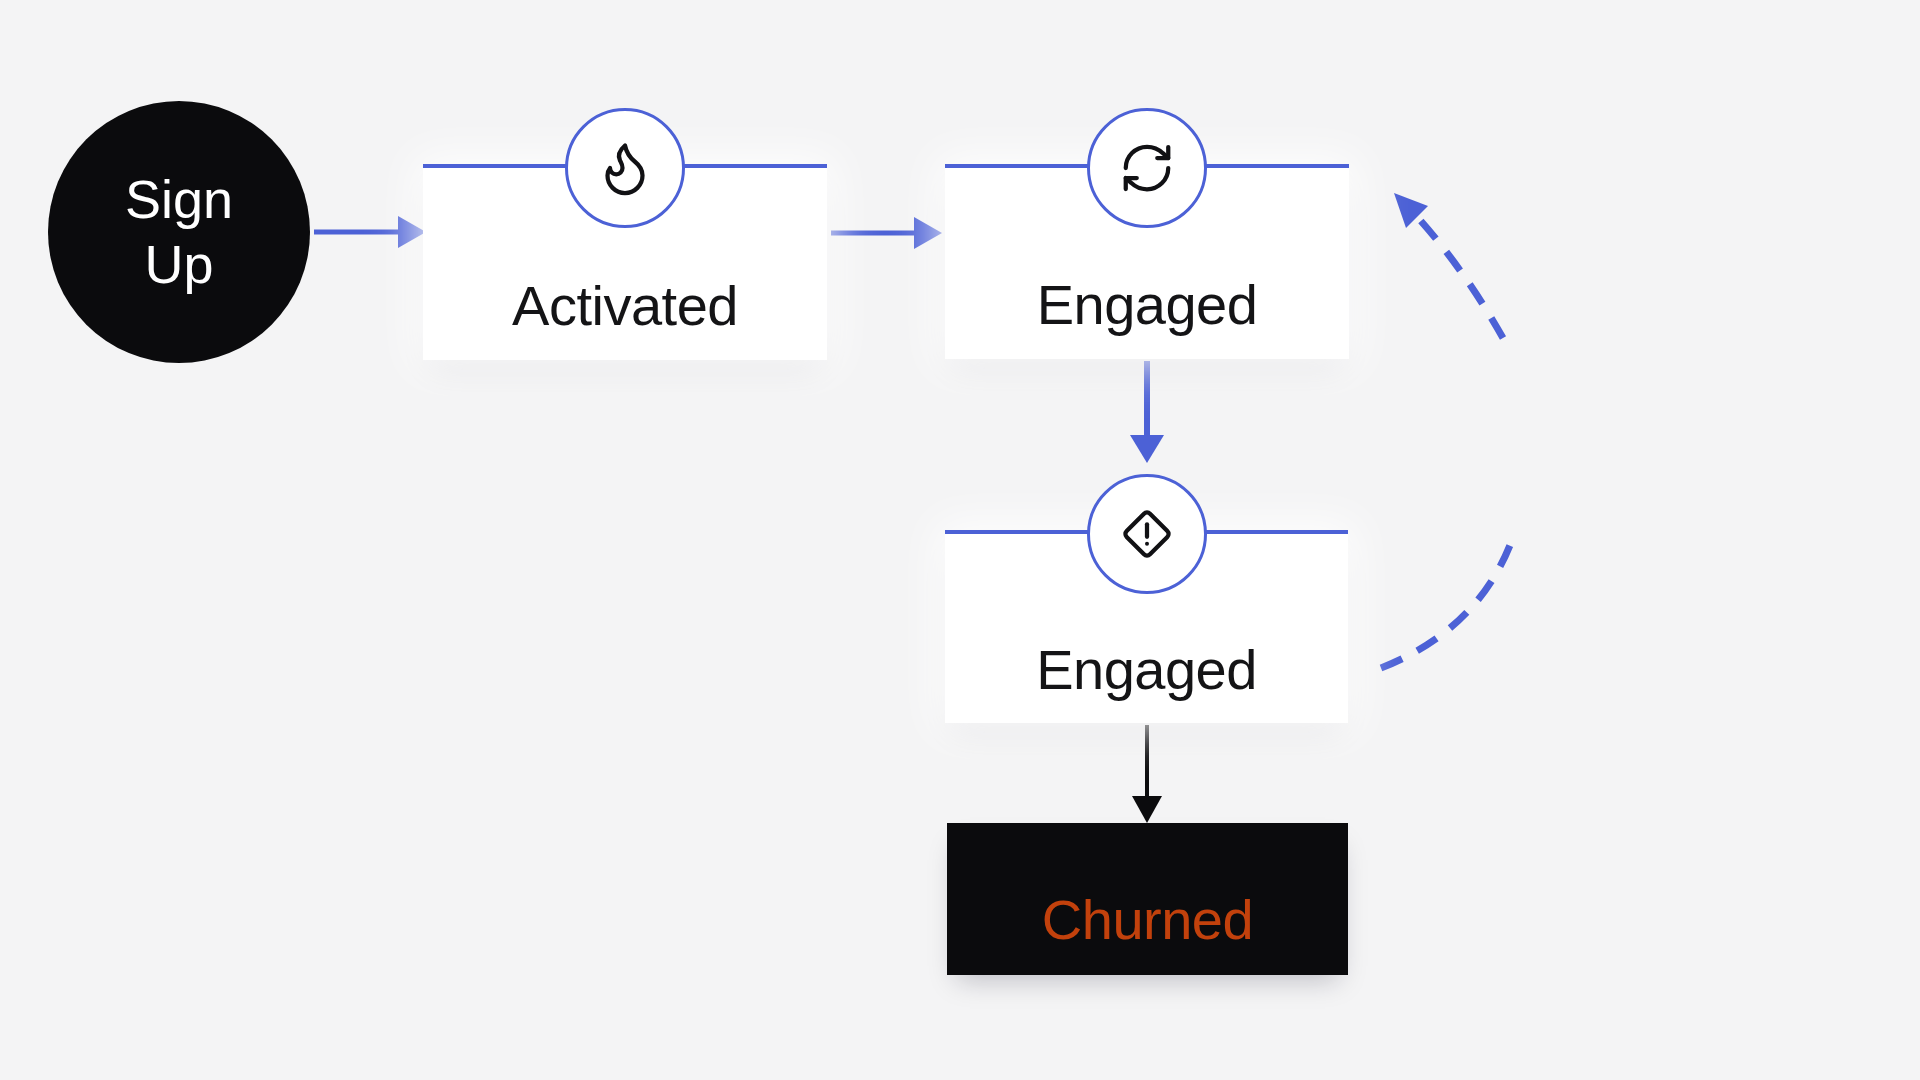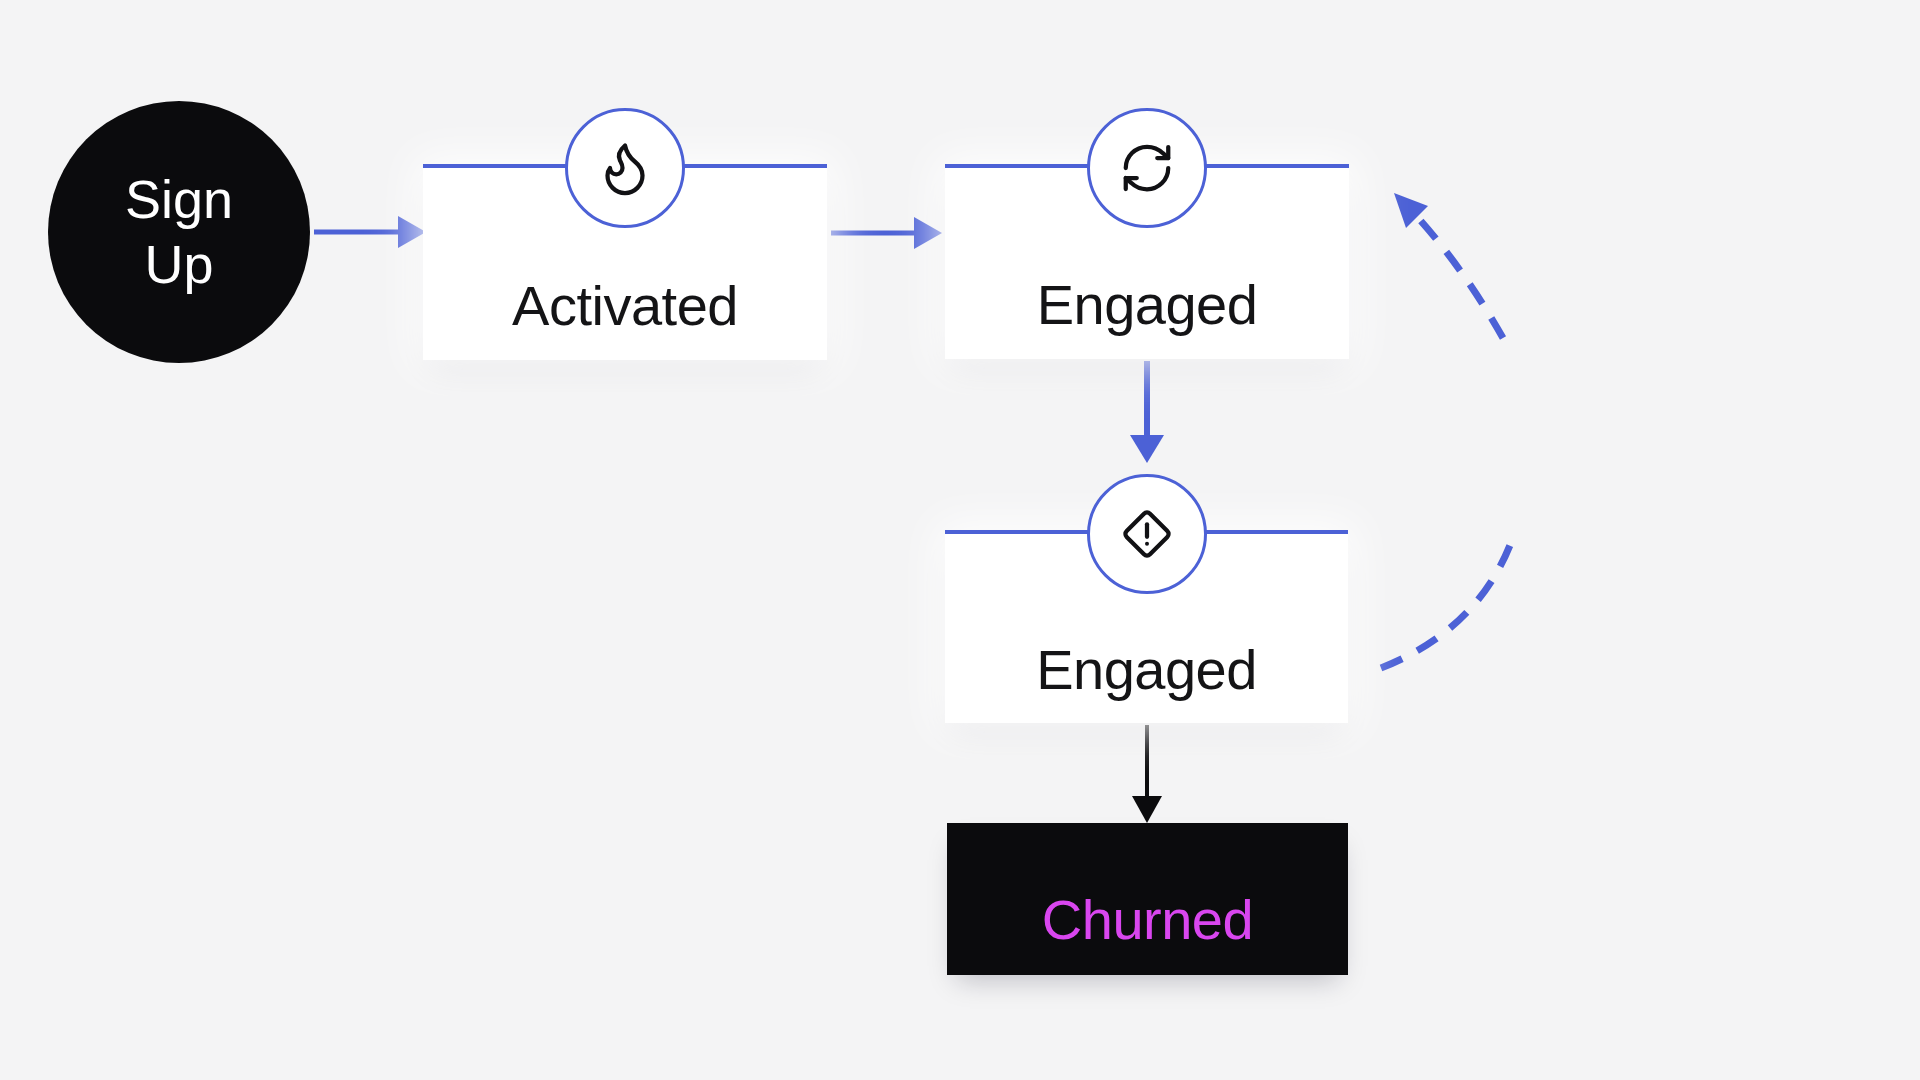--- a/index.html
+++ b/index.html
@@ -31,21 +31,21 @@
   .box-activated   {left:423px; top:164px; width:404px; height:196px;}
   .box-engaged     {left:945px; top:164px; width:404px; height:195px;}
   .box-dormant     {left:945px; top:530px; width:403px; height:193px;}
   .box-resurrection{left:1432px;top:341px; width:439px; height:192px;}
 
   .box-churned{
     left:947px;top:823px;width:401px;height:152px;
     background:#0b0b0d;color:#ffffff;border-top:none;
     box-shadow:0 14px 26px -10px rgba(20,20,45,.25);
   }
-  .box-churned .label{color:#d946ef;}
+  .box-churned .label{color:#c2410c;}
 
   
   .badge{
     position:absolute;top:-60px;left:50%;margin-left:-60px;
     width:120px;height:120px;border-radius:50%;
     background:#ffffff;border:3.5px solid #4c61d6;
     box-sizing:border-box;display:flex;align-items:center;justify-content:center;
   }
   .badge svg{width:60px;height:60px;stroke:#111114;fill:none;stroke-width:1.7;stroke-linecap:round;stroke-linejoin:round;}
 </style>

